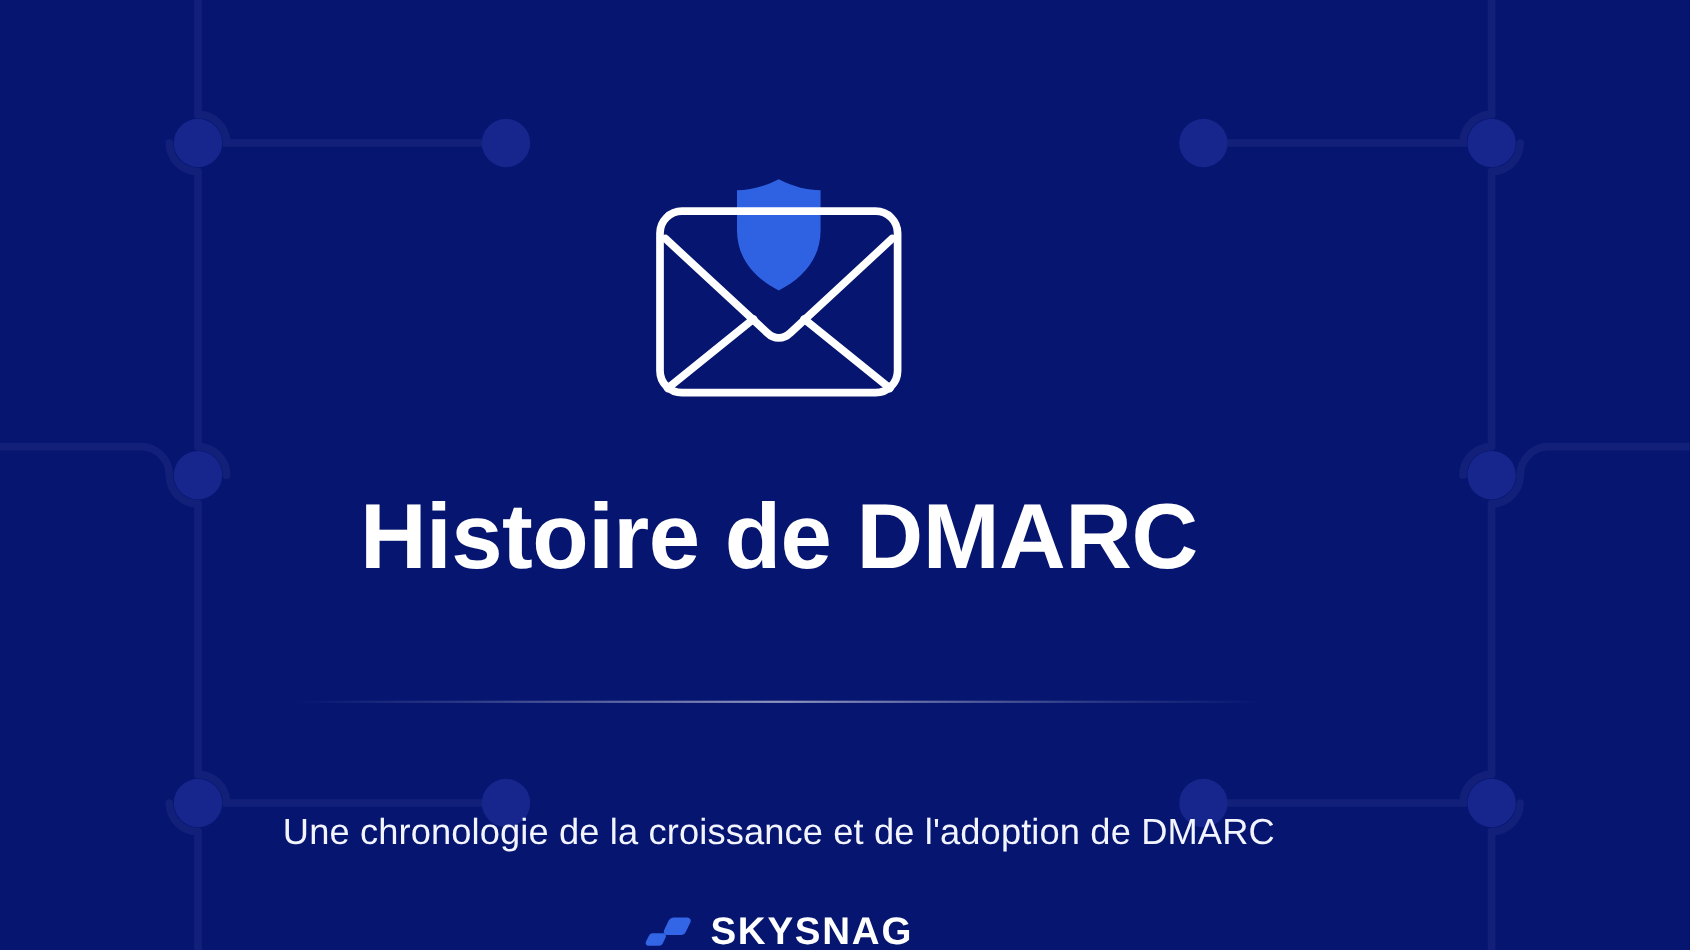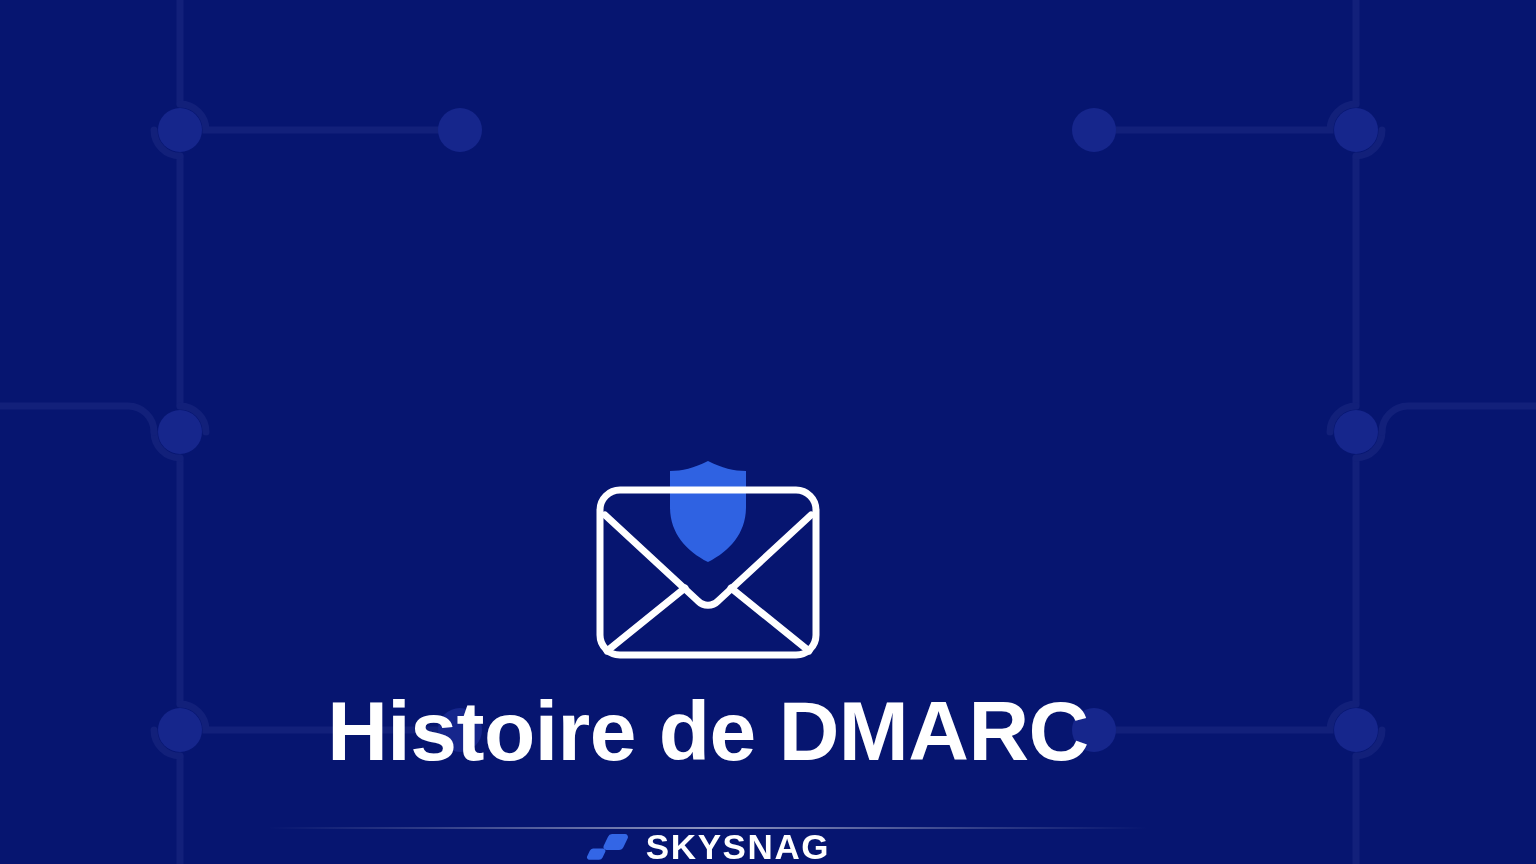--- a/index.html
+++ b/index.html
@@ -37,21 +37,21 @@
   
   .content {
     position: absolute;
     left: 0;
     top: 0;
     width: 1416px;
     height: 864px;
     display: flex;
     flex-direction: column;
     align-items: center;
-    justify-content: flex-end;
+    justify-content: space-between;
   }
 
   
   .hero-icon {
     margin-top: 160px;
     width: 230px;
     height: 205px;
     display: block;
   }
 
@@ -187,20 +187,21 @@
       <path d="M12 57 L105 143 a14 14 0 0 0 20 0 L218 57" fill="none" stroke="#ffffff" stroke-width="7" stroke-linecap="round" stroke-linejoin="round"></path>
 
       <path d="M92 130 L14 193" fill="none" stroke="#ffffff" stroke-width="7" stroke-linecap="round"></path>
       <path d="M138 130 L216 193" fill="none" stroke="#ffffff" stroke-width="7" stroke-linecap="round"></path>
     </svg>
 
     <h1 class="page-title">Histoire de DMARC</h1>
 
     <div class="divider"></div>
 
+    <p class="page-subtitle">Une chronologie de la croissance et de l'adoption de DMARC</p>
 
     <div class="brand">
       <svg class="brand-mark" viewBox="0 0 46 30" aria-hidden="true">
 
         <path d="M7 16.5 h10 a2.5 2.5 0 0 1 2.2 3.6 l-2.6 5.4 a4 4 0 0 1 -3.6 2.3 h-9.6 a2.5 2.5 0 0 1 -2.2 -3.6 l2.6 -5.4 a4 4 0 0 1 3.2 -2.3 z" fill="#3366e6"></path>
 
         <path d="M26 2 h13 a3 3 0 0 1 2.7 4.3 l-4.2 8.8 a5 5 0 0 1 -4.5 2.9 h-12.6 a3 3 0 0 1 -2.7 -4.3 l4.2 -8.8 a5 5 0 0 1 4.1 -2.9 z" fill="#3366e6"></path>
       </svg>
       <span class="brand-name">SKYSNAG</span>
     </div>

